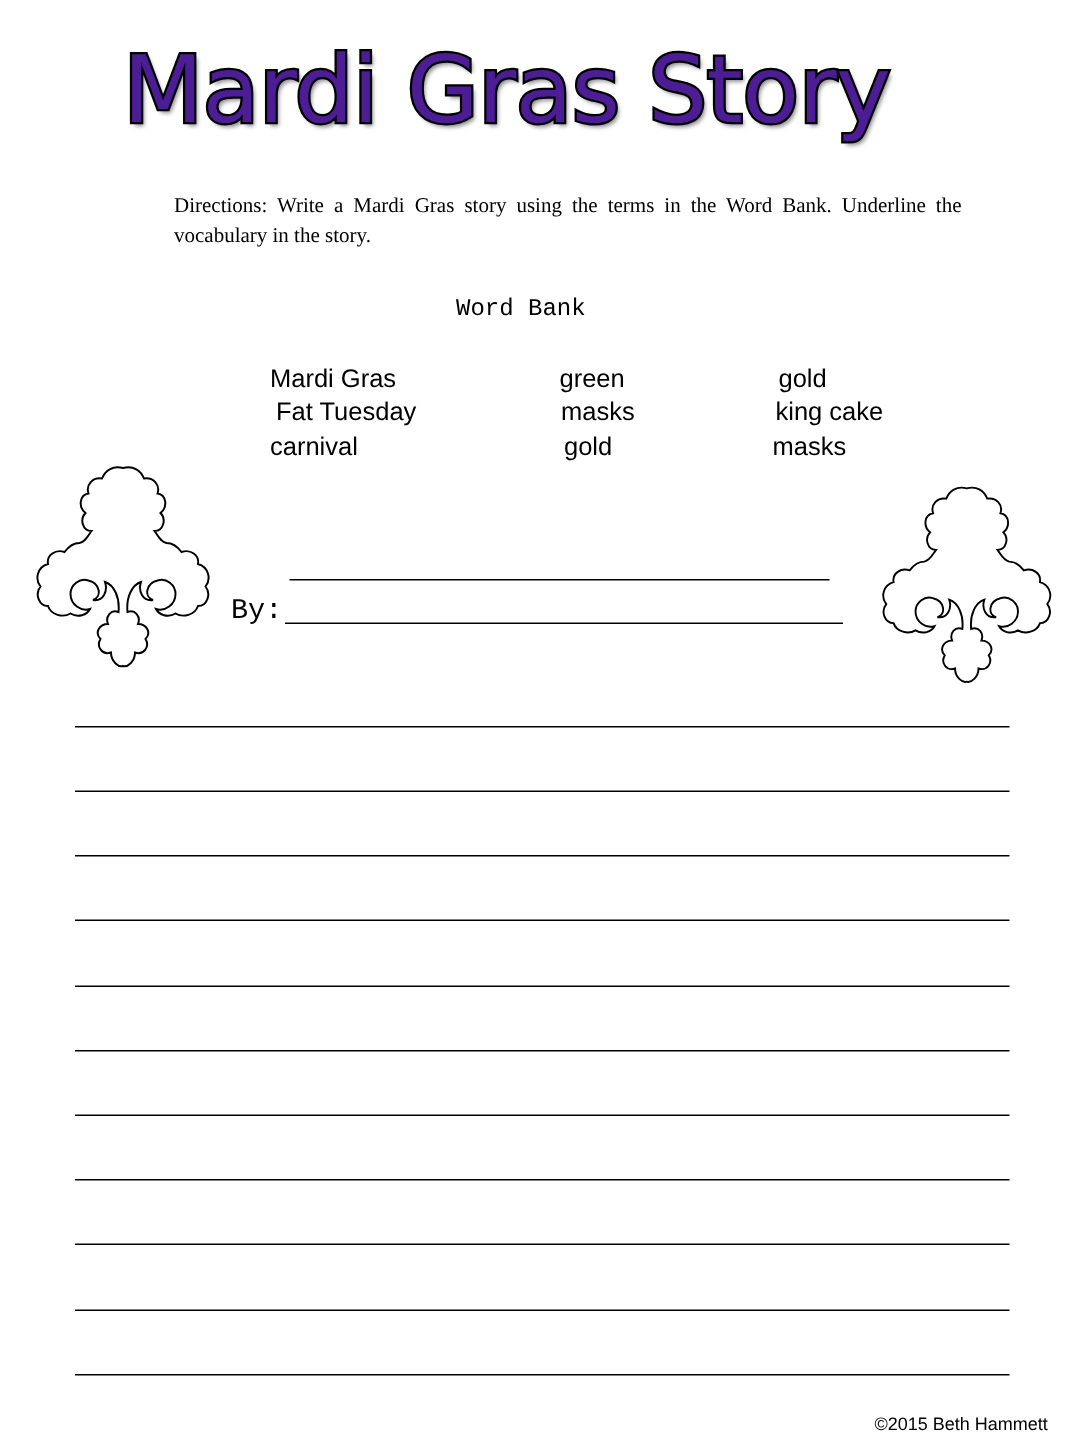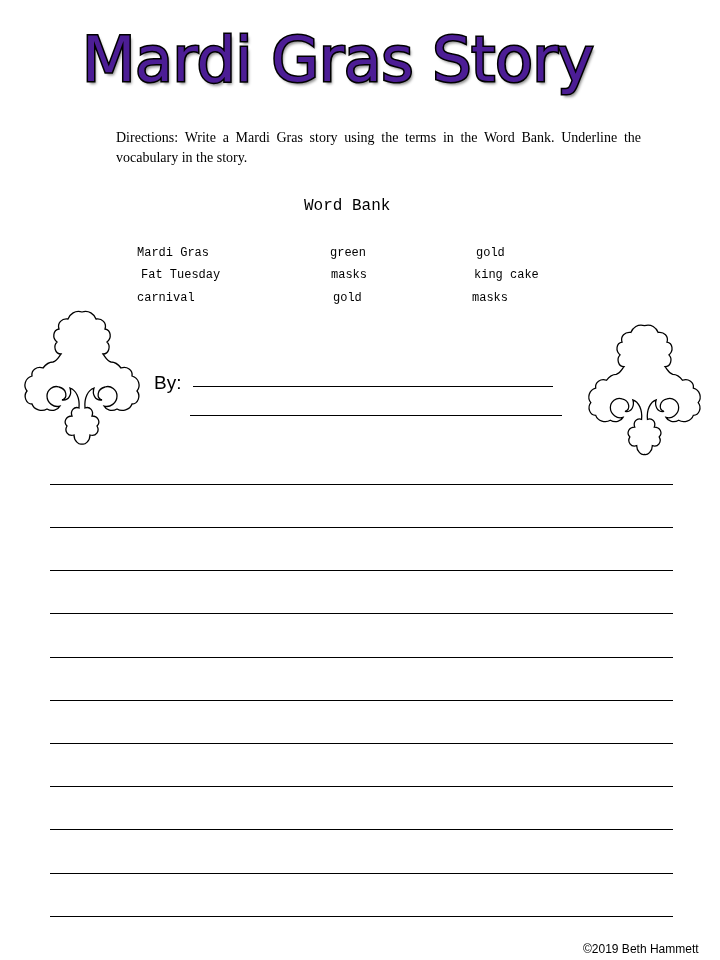--- a/index.html
+++ b/index.html
@@ -15,27 +15,27 @@
     position:absolute; left:72px; top:128px; width:525px;
     font-family:"Liberation Serif", serif; font-size:14px; line-height:20px;
     text-align:justify;
     margin-left:44px;
   }
   .wb-title {
     position:absolute; left:304px; top:197px;
     font-family:Liberation Mono, monospace; font-size:16px;
   }
   .wb-word {
-    position:absolute; font-family:Liberation Mono, monospace; font-size:12px; line-height:22px; white-space:nowrap;
+    position:absolute; font-family:Liberation Sans, sans-serif; font-size:17px; line-height:22px; white-space:nowrap;margin-left:43px;
   }
   .fleur { position:absolute; }
   .name-line { position:absolute; height:0; border-top:1.5px solid #000; }
   .by-label {
-    position:absolute; left:154px; top:372px;
-    font-family:Liberation Sans, sans-serif; font-size:19px;
+    position:absolute; left:154px; top:396px;
+    font-family:Liberation Mono, monospace; font-size:19px;
   }
   .write-line { position:absolute; left:50px; width:623px; height:0; border-top:1.5px solid #000; }
   .footer {
     position:absolute; left:583px; top:942px;
     font-family:"Liberation Sans", sans-serif; font-size:12px; white-space:nowrap;
   }
 </style>
 </head>
 <body>
 
@@ -117,14 +117,14 @@
     <div class="write-line" style="top:613px;"></div>
     <div class="write-line" style="top:657px;"></div>
     <div class="write-line" style="top:700px;"></div>
     <div class="write-line" style="top:743px;"></div>
     <div class="write-line" style="top:786px;"></div>
     <div class="write-line" style="top:829px;"></div>
     <div class="write-line" style="top:873px;"></div>
     <div class="write-line" style="top:916px;"></div>
   </div>
 
-  <div class="footer">©2019 Beth Hammett</div>
+  <div class="footer">©2015 Beth Hammett</div>
 </div>
 
 </body></html>

